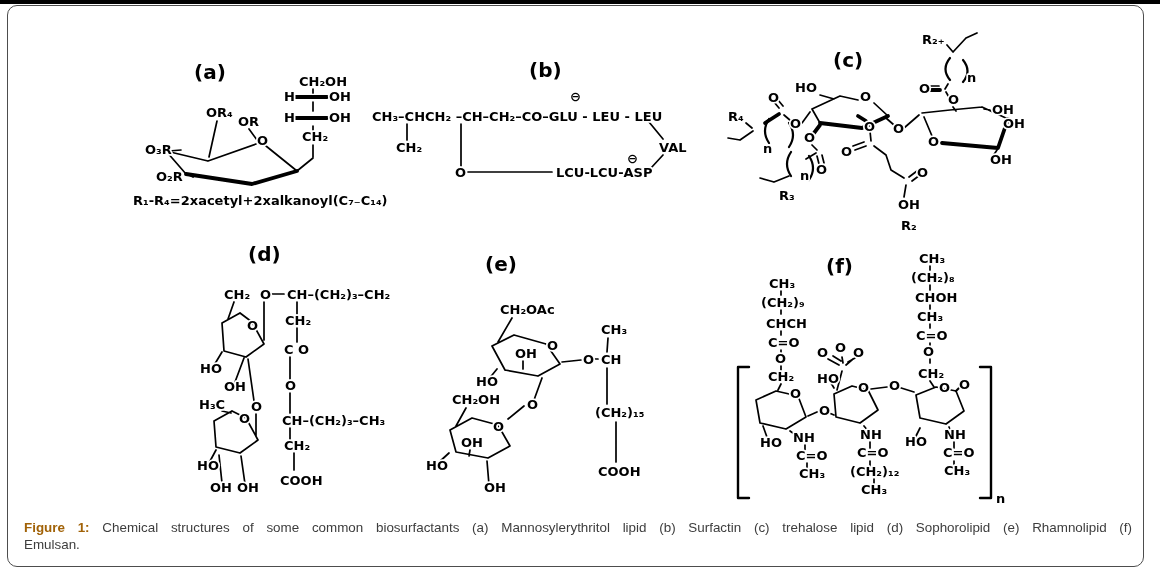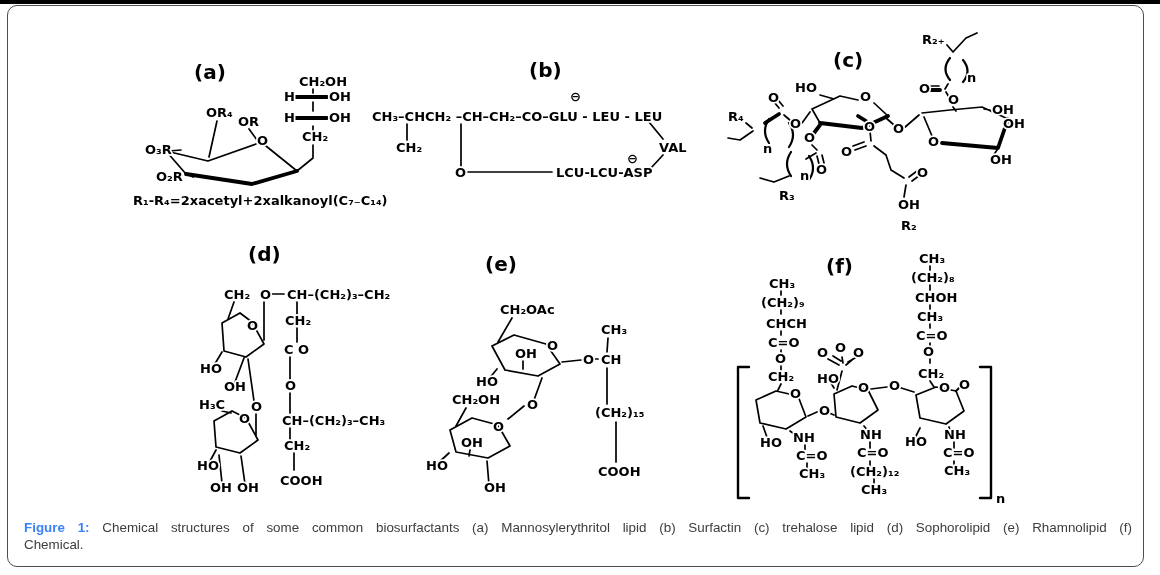--- a/index.html
+++ b/index.html
@@ -13,21 +13,21 @@
           paint-order:stroke;stroke:#ffffff;stroke-width:3.5px;stroke-linejoin:round;}
   svg.fig text.tag{font-size:20px;stroke-width:4px;}
   svg.fig text.note{font-size:13px;}
   svg.fig path{stroke:#000;fill:none;stroke-width:1.7;stroke-linecap:round;stroke-linejoin:round;}
   svg.fig path.b{stroke-width:3.8;}
   svg.fig path.m{stroke-width:2.2;}
   svg.fig path.br{stroke-width:2.4;}
   .caption{position:absolute;left:24px;top:519px;width:1108px;font-size:13.4px;
            color:#3d3d3d;line-height:17px;}
   .cap1{text-align:justify;text-align-last:justify;}
-  .cap1 b{color:#3b82f6;}
+  .cap1 b{color:#a16207;}
 </style>
 </head>
 <body>
 
 <div class="topbar" style="background: rgb(0, 0, 0);"></div>
 <div class="frame" style="border-color: rgb(77, 77, 77);"></div>
 
 <svg class="fig" width="1160" height="575" viewBox="0 0 1160 575">
 
   <g>
@@ -173,14 +173,14 @@
       <text x="905" y="446">HO</text>
       <text x="944" y="439">NH</text>
       <text x="943" y="457">C=O</text>
       <text x="944" y="475">CH₃</text>
       <text x="996" y="503" font-size="14">n</text>
     </g>
 </svg>
 
 <div class="caption">
   <div class="cap1"><b>Figure 1:</b> <span>Chemical structures of some common biosurfactants (a) Mannosylerythritol lipid (b) Surfactin (c) trehalose lipid (d) Sophorolipid (e) Rhamnolipid (f)</span></div>
-  <div>Chemical.</div>
+  <div>Emulsan.</div>
 </div>
 
 </body></html>

